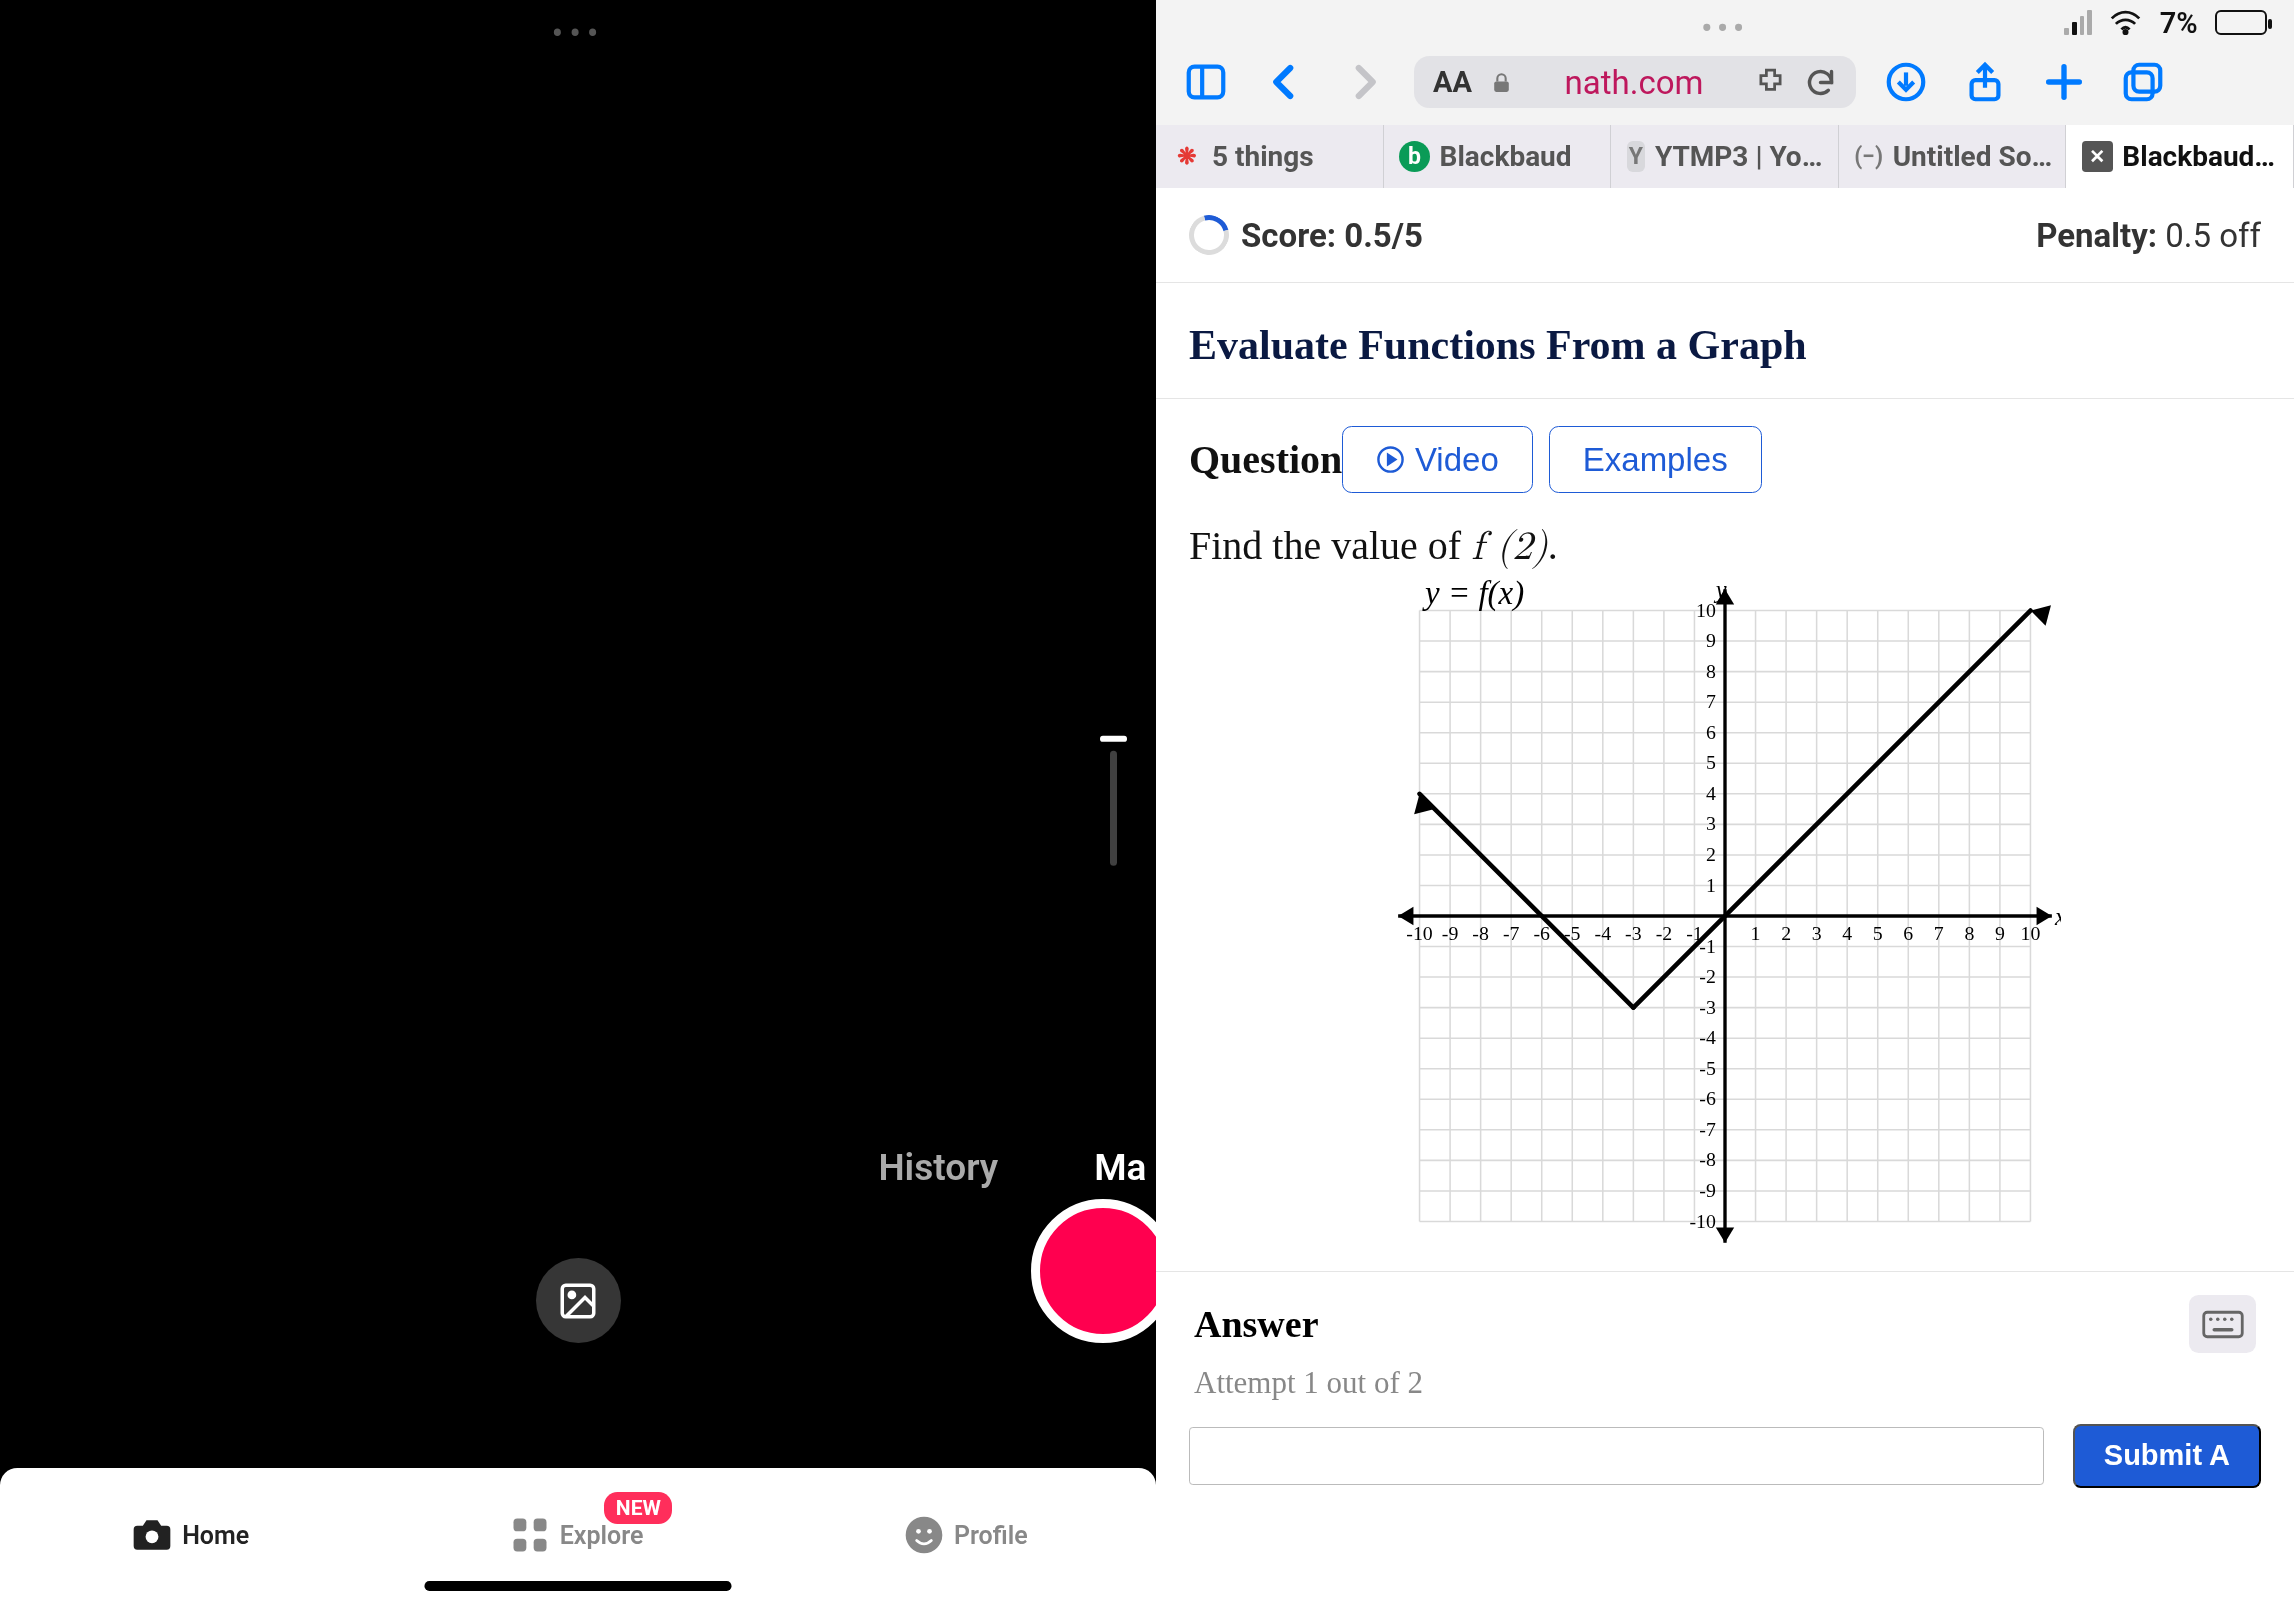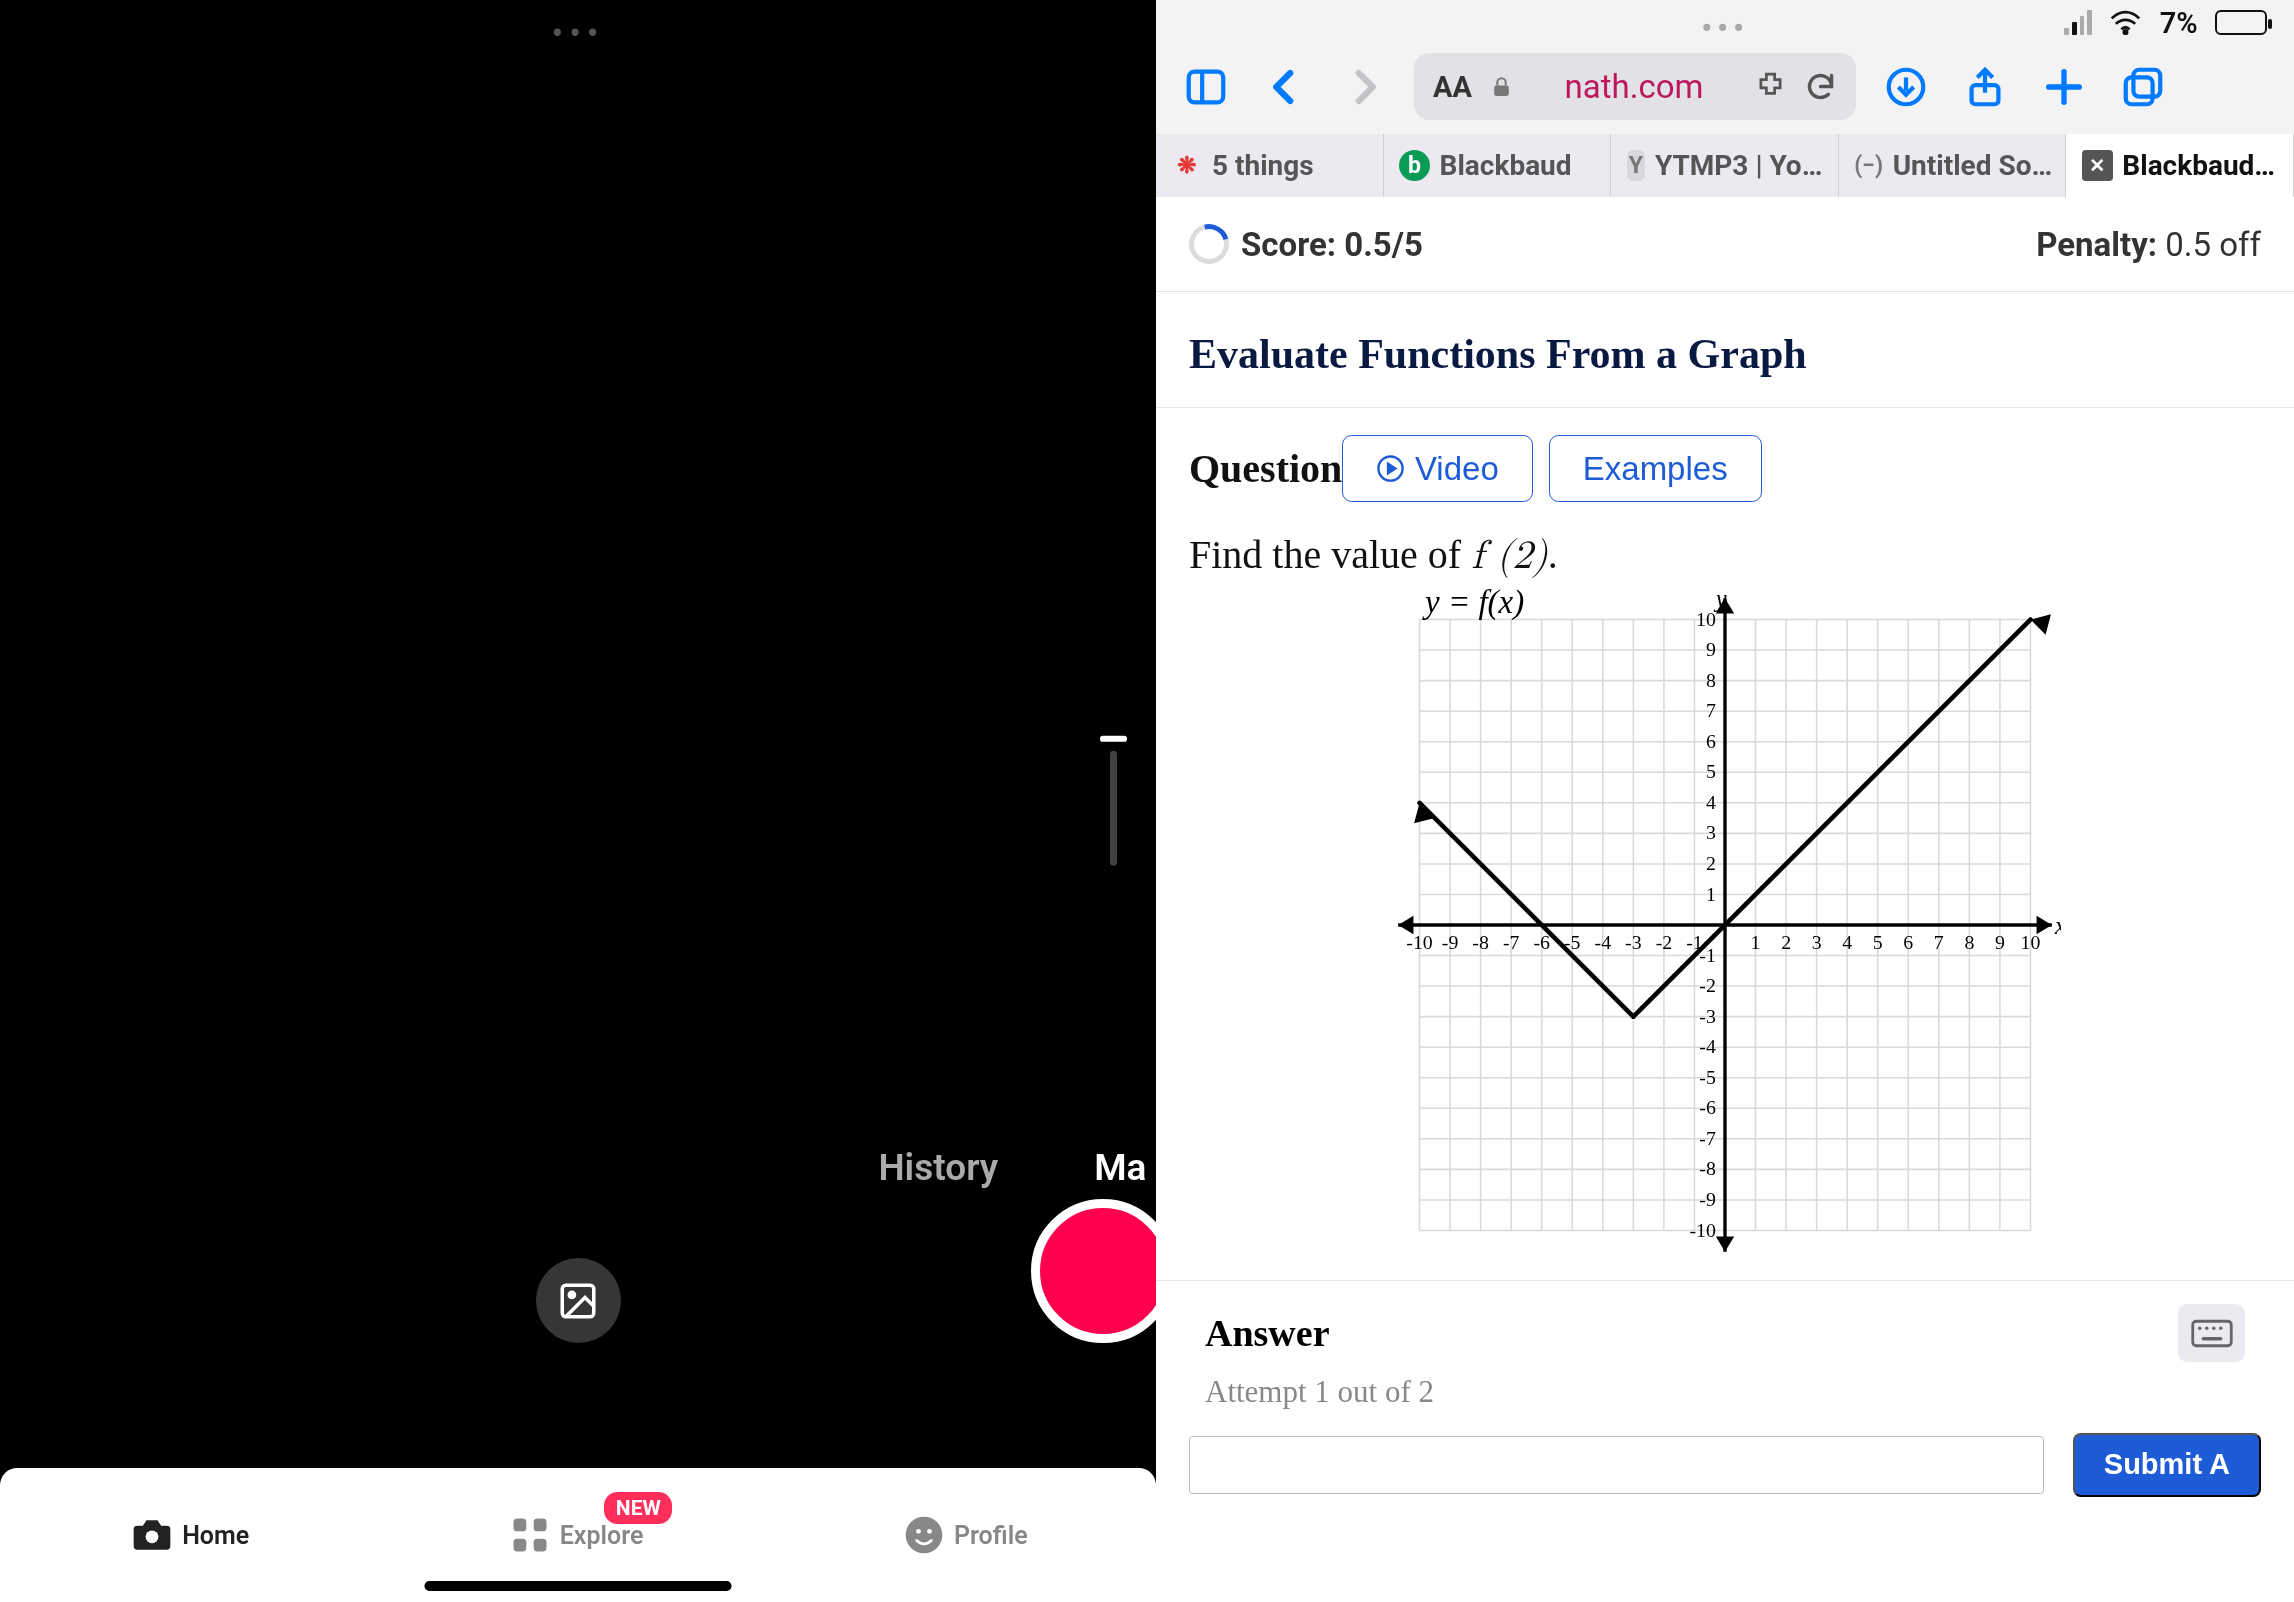--- a/index.html
+++ b/index.html
@@ -35,21 +35,21 @@
   .signal b:nth-child(2){height:13.4px;}
   .signal b:nth-child(3){height:19px; background:#aaa;}
   .signal b:nth-child(4){height:25px; background:#aaa;}
   .battery { width: 52px; height: 25px; border: 2.9px solid #111; border-radius: 5.8px; position: relative; }
   .battery::after { content:""; position:absolute; right:-6.7px; top:6.7px; width:3.8px; height:9.6px; background:#111; border-radius:1.9px;}
   .battery-fill { height:100%; width:47%; background:#111; border-radius:2.9px 0 0 2.9px;}
   
   .toolbar { display: flex; align-items: center; padding: 13.4px 21px; gap: 21px; }
   .tb-btn { width: 58px; height: 58px; display: flex; align-items: center; justify-content: center; color: #007aff; }
   .tb-btn.disabled { color: #b0b0b0; }
-  .url-bar { flex: 1; max-width: 442px; height: 67px; background: #e2e2e6; border-radius: 15.4px; display: flex; align-items: center; padding: 0 19px; gap: 17.3px; color: #555;}
+  .url-bar { flex: 1; max-width: 442px; height: 52px; background: #e2e2e6; border-radius: 15.4px; display: flex; align-items: center; padding: 0 19px; gap: 17.3px; color: #555;}
   .url-text { flex: 1; font-size: 33px; color: #be185d; text-align: center;}
   .aa { font-size: 29px; font-weight: 700; color:#333; }
   
   .tabs-row { display: flex; background:#e4e4e7; border-bottom:0px; }
   .tab { flex: 1; display: flex; align-items: center; gap: 9.6px; padding: 15.4px 15.4px; font-size: 28px; font-weight: 700; color: #555; border-right: 1px solid #d0d0d4; background:#eceaf0; white-space:nowrap; overflow:hidden;}
   .tab.active { background:#fff; color:#111;}
   .tab-favicon { width: 31px; height: 31px; border-radius: 5.8px; display:inline-flex; align-items:center; justify-content:center; font-size:23px;}
   
   .content { flex: 1; background: #fff; overflow: hidden; position: relative; }
   
@@ -65,21 +65,21 @@
   .question-header h2 { font-size: 40px; font-family: Georgia, serif; font-weight: 800; color:#111;}
   .qh-buttons { display:flex; gap:16px; }
   .qh-btn { border: 1.9px solid #1e5bd6; color: #1e5bd6; background:#fff; padding: 13.4px 33px; font-size: 33px; border-radius: 9.6px; font-weight: 500; display:flex; align-items:center; gap:9.6px;}
   
   .prompt { padding: 19px 33px 9.6px; font-size: 40px; font-family: Georgia, serif; color:#111;}
   .prompt .math { font-style: italic; font-family: 'Latin Modern Math', Georgia, serif;}
   
   .graph-wrap { display:flex; justify-content:center; padding: 0 33px 19px; }
   .graph-label { font-size: 33px; font-style: italic; font-family: Georgia, serif; position:absolute; }
   
-  .answer-section { border-top: 1px solid #e5e5e5; padding: 23px 49px; display:flex; flex-direction:column; gap:11.5px;}
+  .answer-section { border-top: 1px solid #e5e5e5; padding: 23px 38px; display:flex; flex-direction:column; gap:11.5px;}
   .answer-header { display:flex; justify-content:space-between; align-items:center;}
   .answer-header h2 { font-size: 38px; font-family: Georgia, serif; font-weight: 800;}
   .kbd-btn { width: 67px; height: 58px; background:#eceaf0; border-radius:9.6px; display:flex; align-items:center; justify-content:center; color:#555;}
   .attempt { font-size: 31px; color:#888; font-family: Georgia, serif;}
   
   .submit-row { display:flex; gap:29px; padding: 0 33px 9.6px; align-items:center;}
   .answer-input { flex:1; height:58px; border:1.9px solid #bbb; border-radius:3.8px;}
   .submit-btn { background:#1e5bd6; color:#fff; font-size:29px; padding:13.4px 29px; border-radius:7.7px; font-weight:600;}
   
   svg { display:block; }

